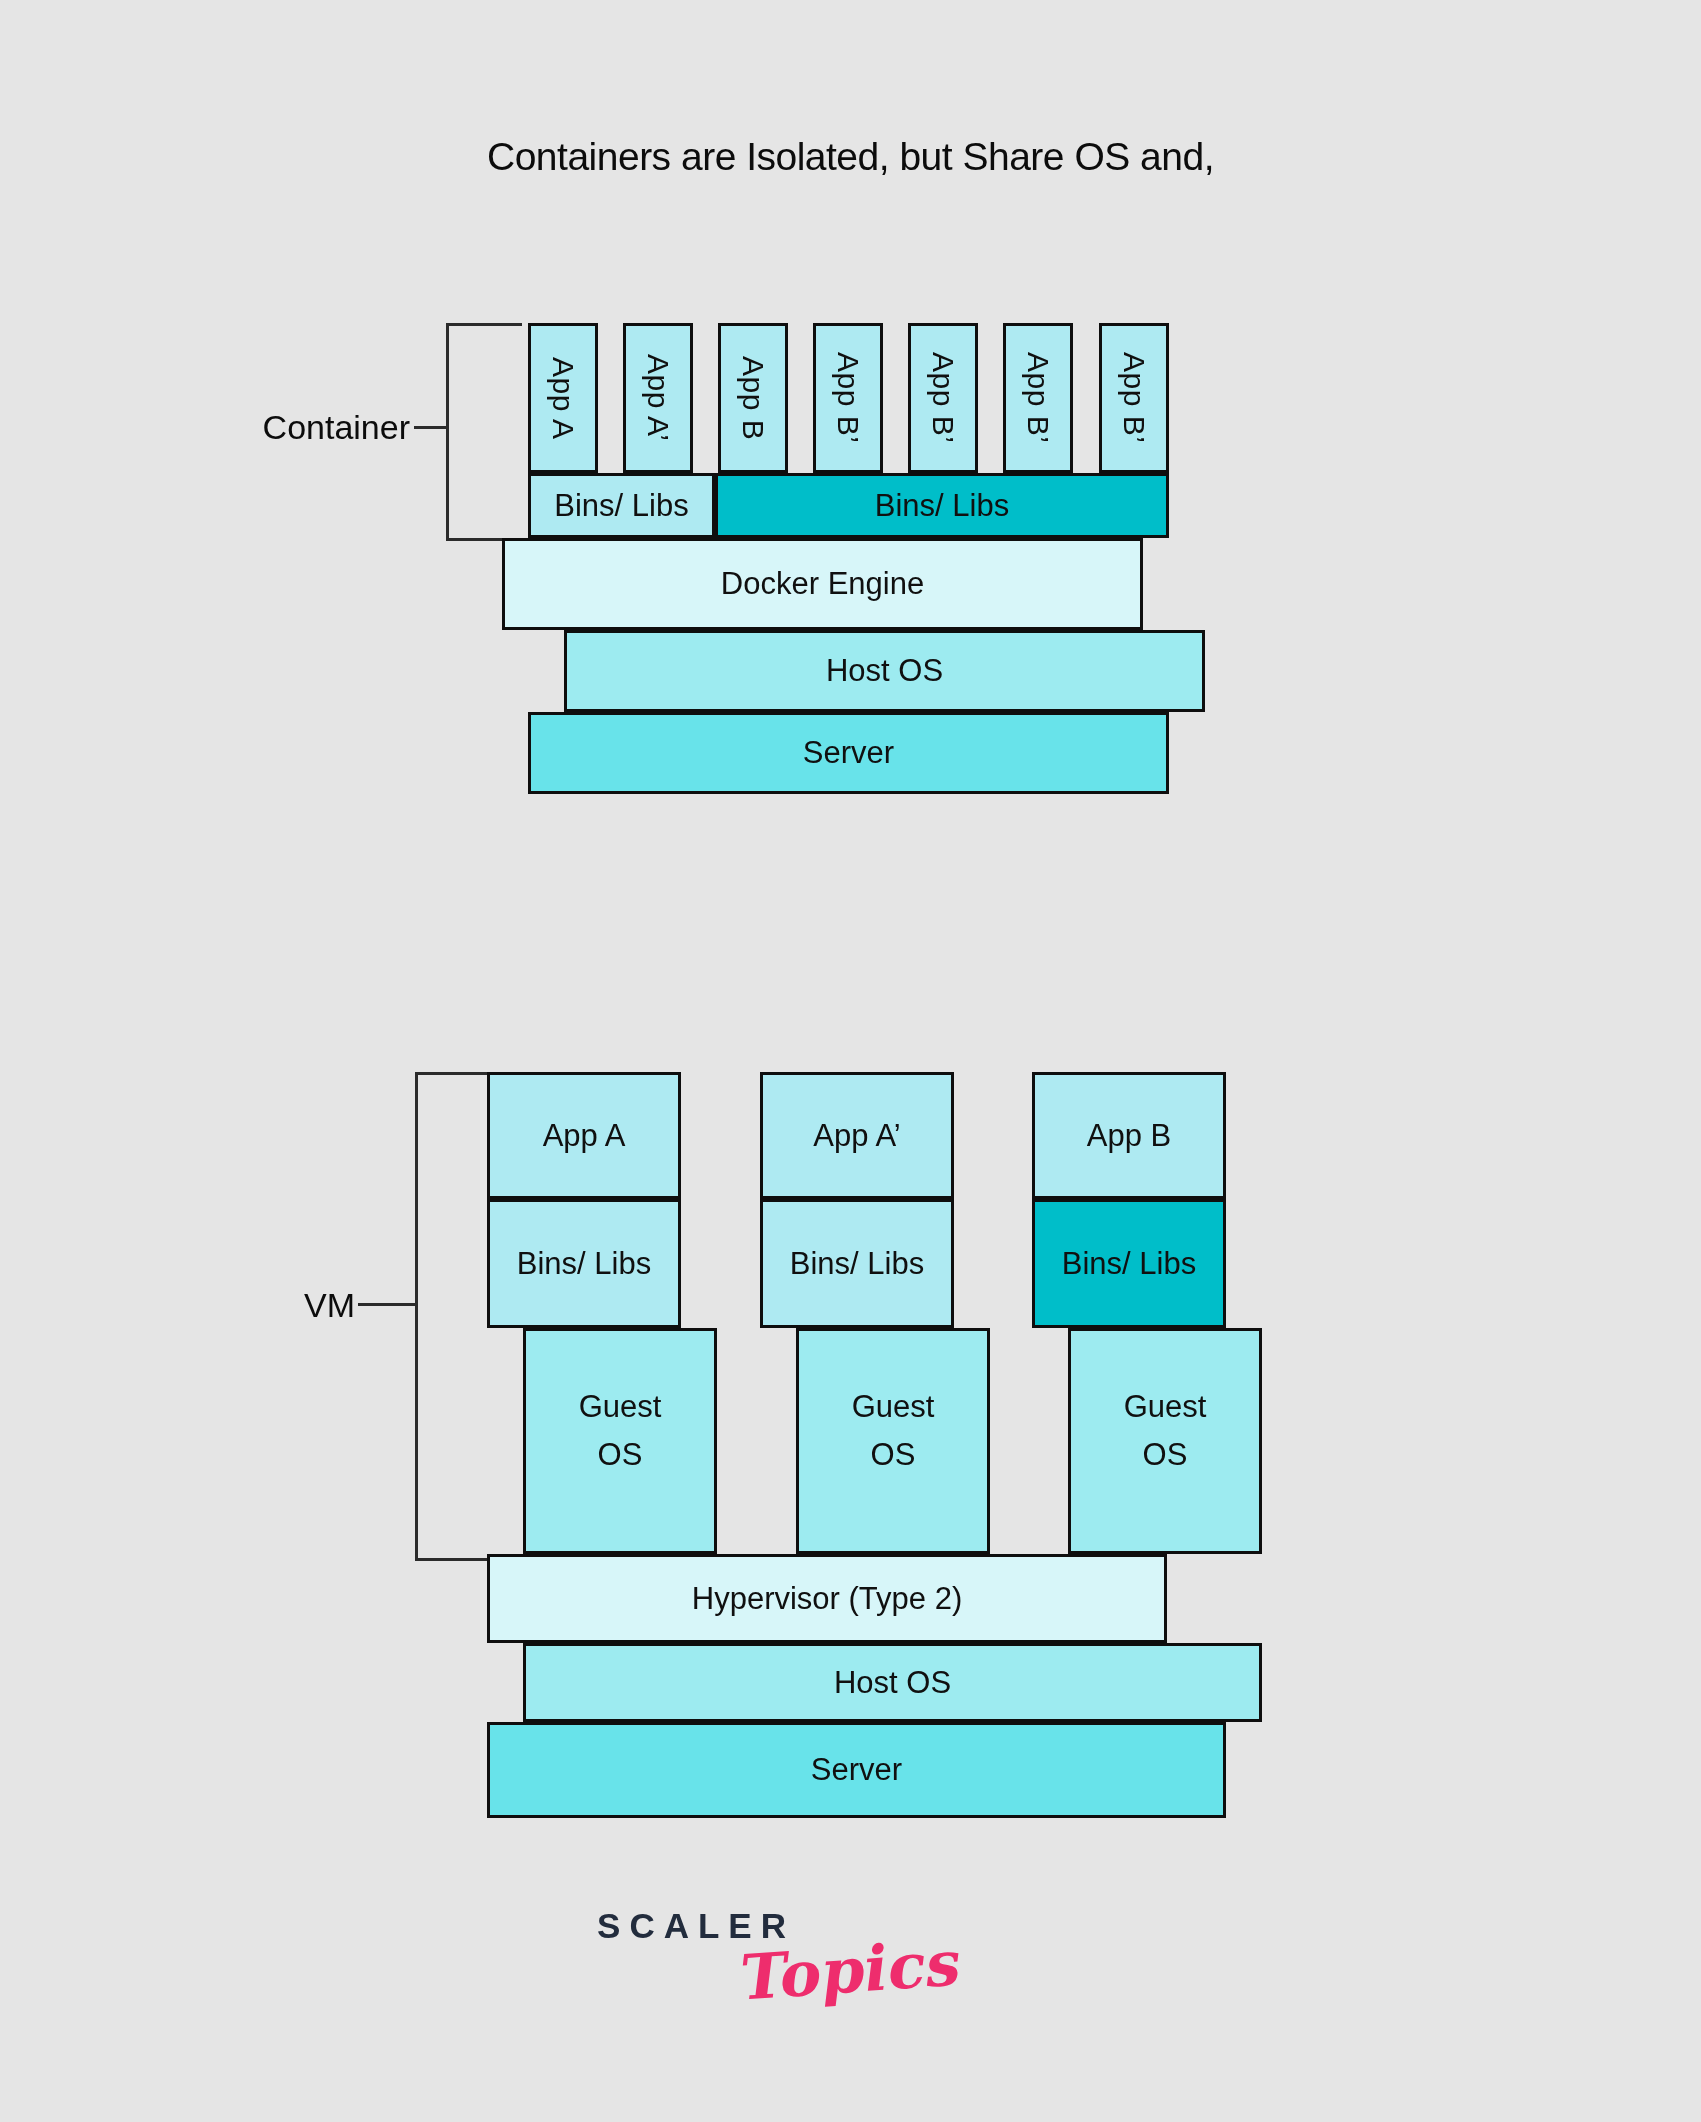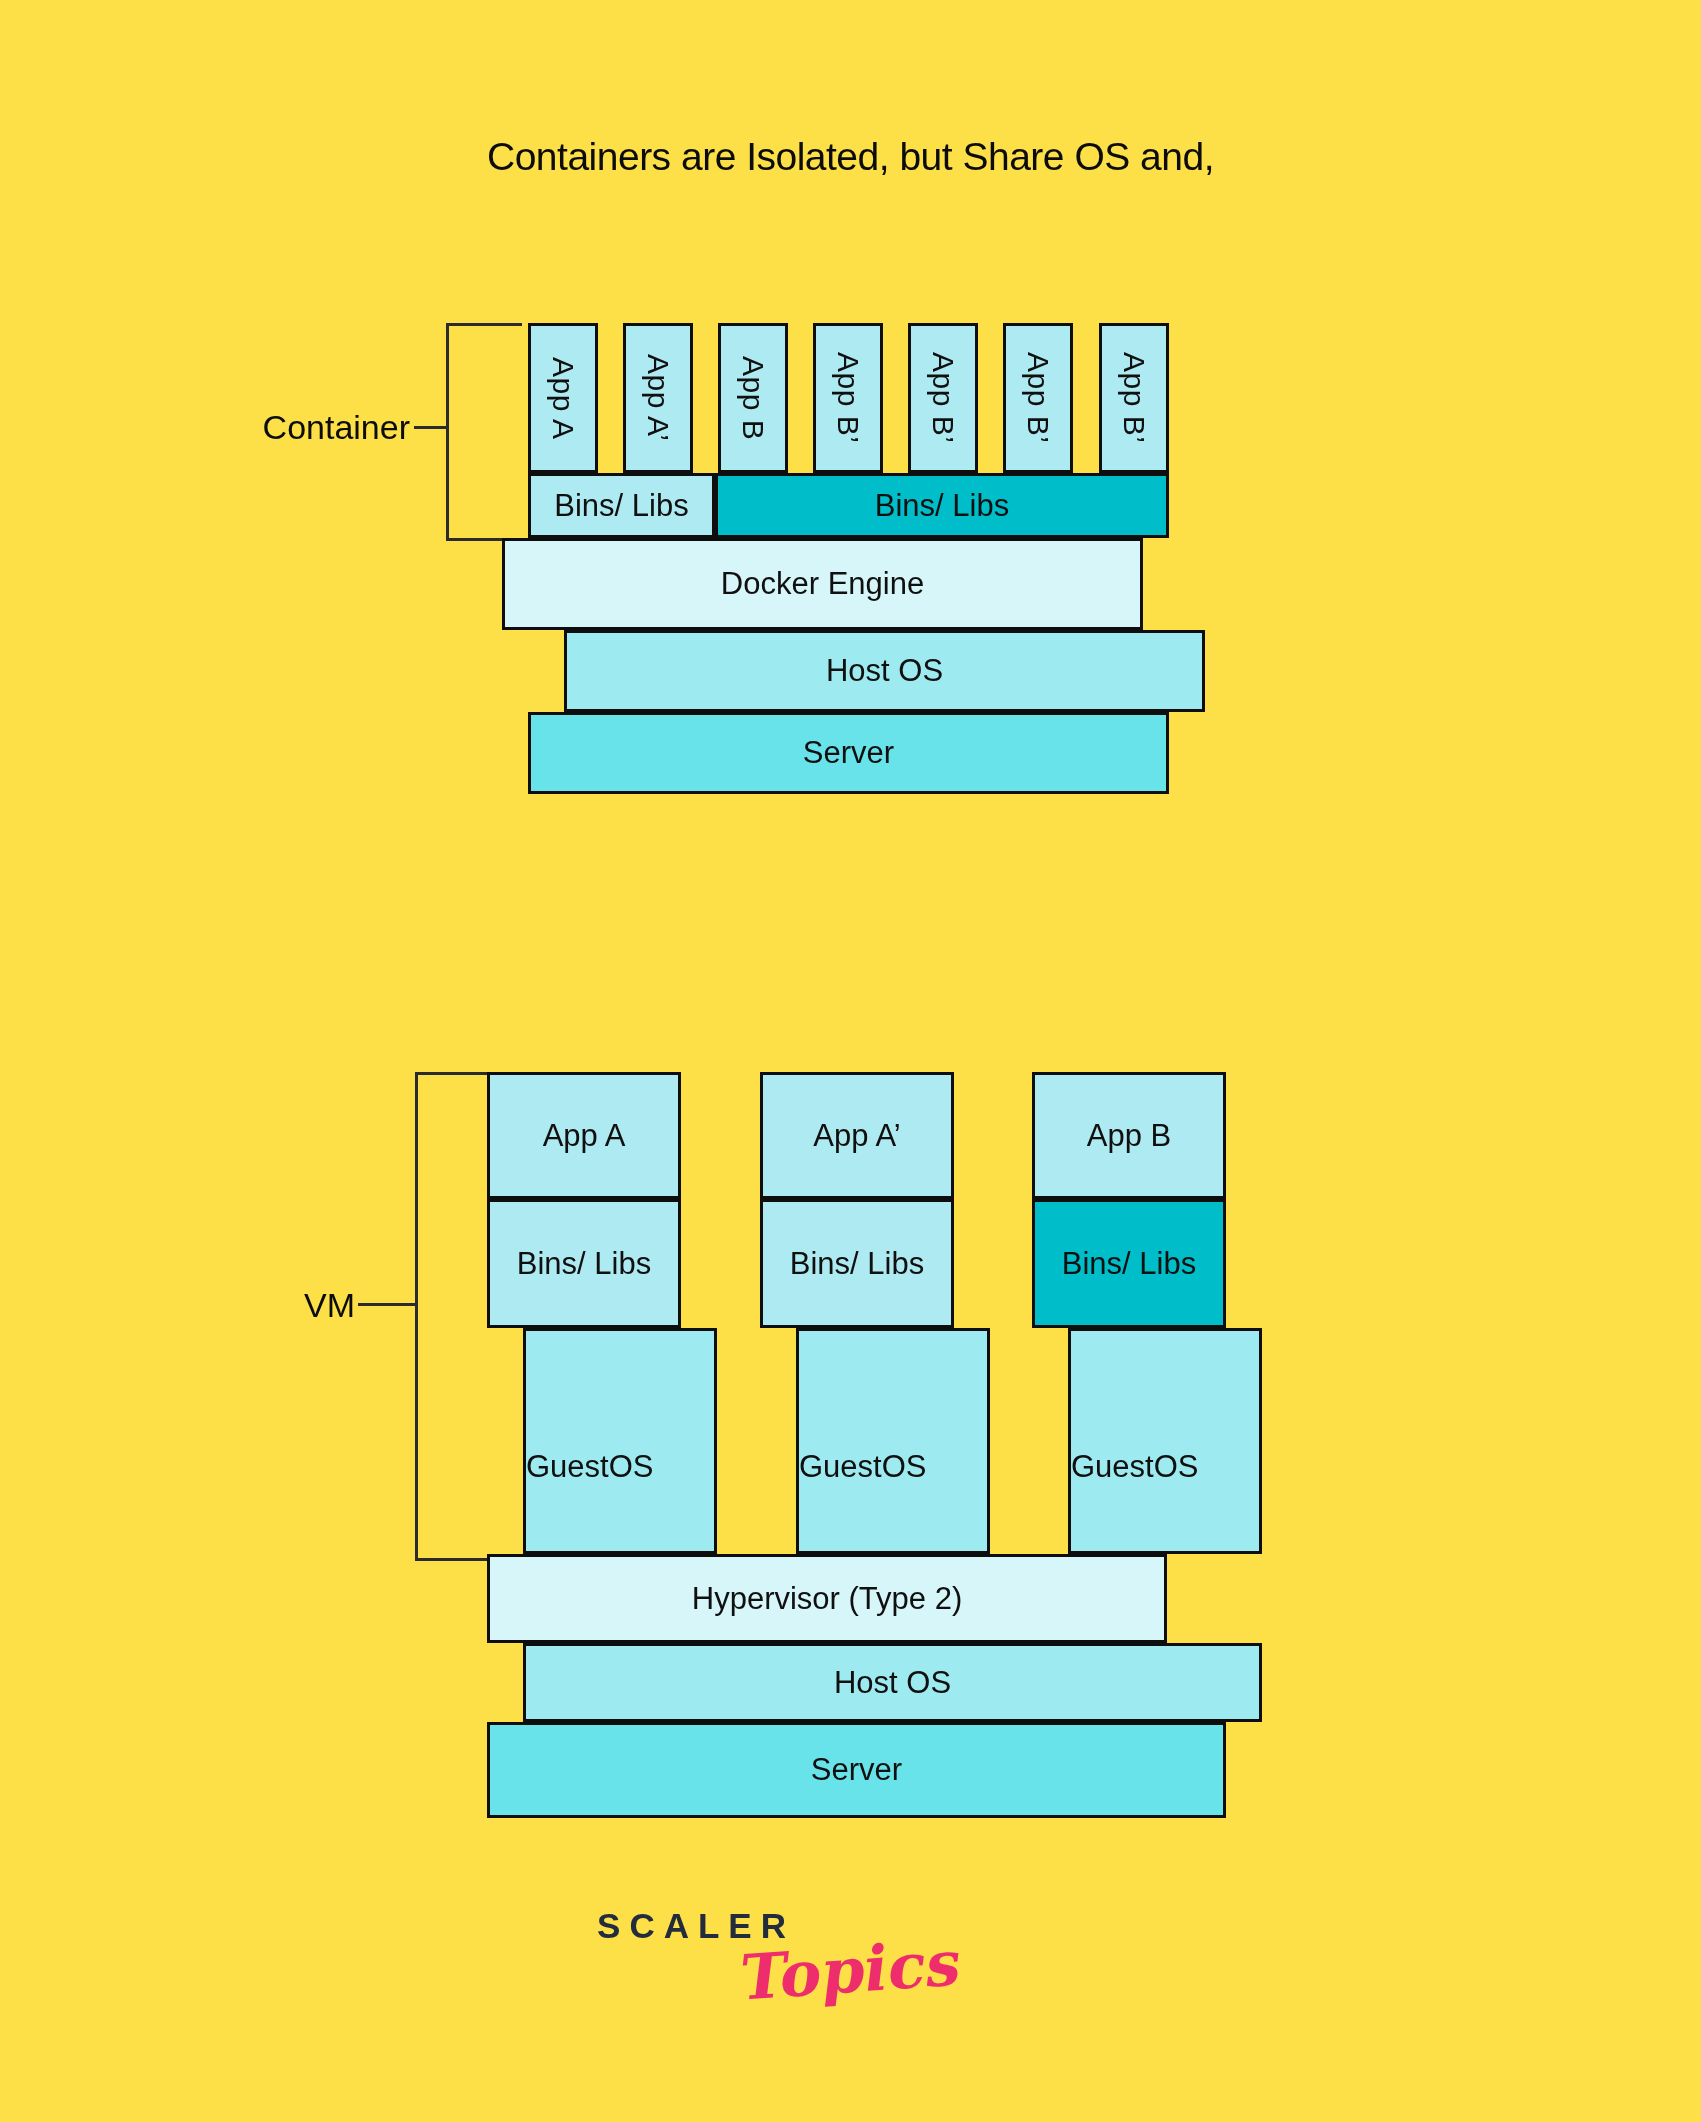--- a/index.html
+++ b/index.html
@@ -1,19 +1,19 @@
 <!DOCTYPE html>
 <html style="--light-cyan: #aeeaf2; --mid-cyan: #9debf0; --pale-cyan: #d7f6f9; --server-cyan: #68e3ea; --dark-teal: #00bec9; --logo-navy: #222c3d; --logo-pink: #ee2d6d;"><head>
 <meta charset="utf-8">
 <style>
   html,body { margin:0; padding:0; background:#ffffff; }
   .canvas {
     position:relative;
     width:1701px; height:2122px;
-    background:#fde047;
+    background:#e5e5e5;
     font-family:"Liberation Sans", sans-serif;
     color:#111111;
     overflow:hidden;
   }
   .title {
     position:absolute; left:0; top:128px; width:1701px;
     text-align:center;
     font-size:39px; line-height:57px; letter-spacing:-0.5px;
     color:#0c0c0c;
   }
@@ -29,21 +29,21 @@
     display:flex; align-items:center; justify-content:center;
     font-size:31px; color:#101010;
     text-align:center;
   }
   .fill-light { background:var(--light-cyan,#aeeaf2); }
   .fill-mid   { background:var(--mid-cyan,#9debf0);margin-left:36px; }
   .fill-pale  { background:var(--pale-cyan,#d7f6f9); }
   .fill-server{ background:var(--server-cyan,#68e3ea); }
   .fill-dark  { background:var(--dark-teal,#00bec9); }
   .vtext { writing-mode:vertical-rl; font-size:30px; letter-spacing:0.5px; }
-  .guest-box { justify-content:flex-start; padding-top:52px; line-height:48px; }
+  .guest-box { flex-direction:column; justify-content:flex-start; padding-top:52px; line-height:48px; }
   .bracket-line { position:absolute; background:#2b2b2b; }
   .side-label {
     position:absolute; text-align:right;
     font-size:34px; color:#0c0c0c;
   }
   .logo-brand {
     position:absolute; left:0; top:1906px; width:1392px;
     text-align:center;
     font-size:35px; font-weight:bold; letter-spacing:9px;
     color:var(--logo-navy,#222c3d);

